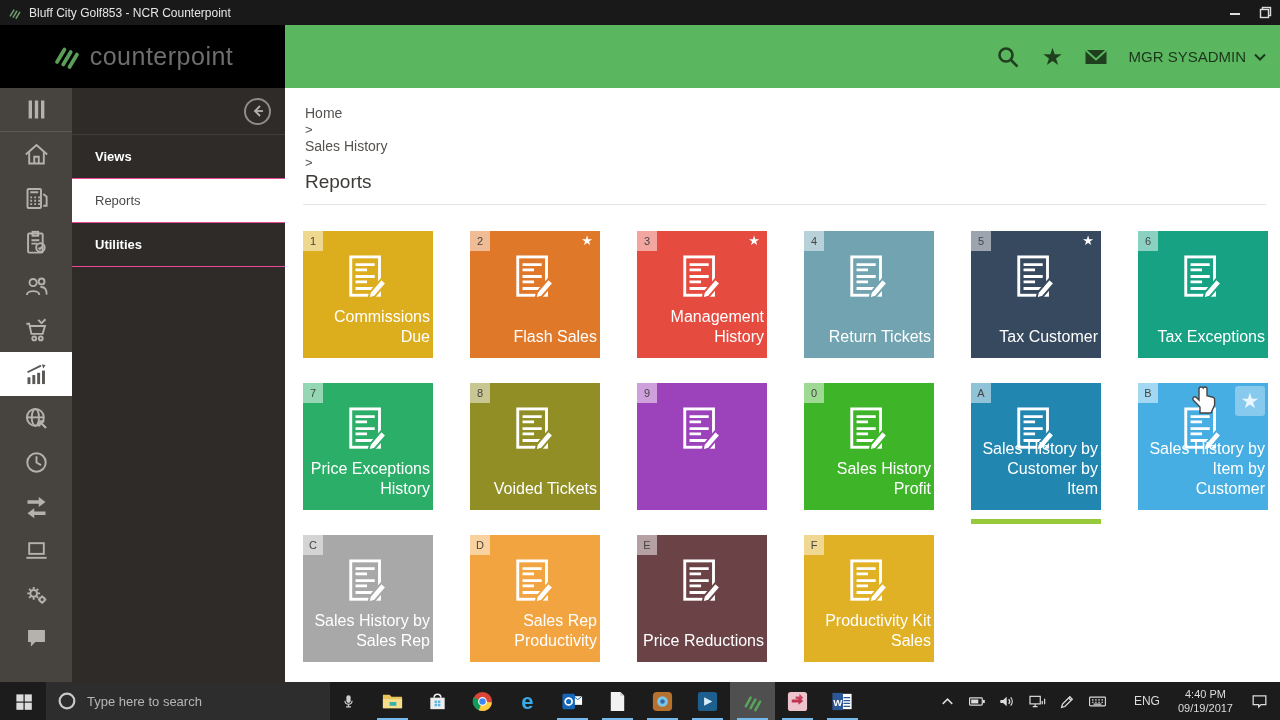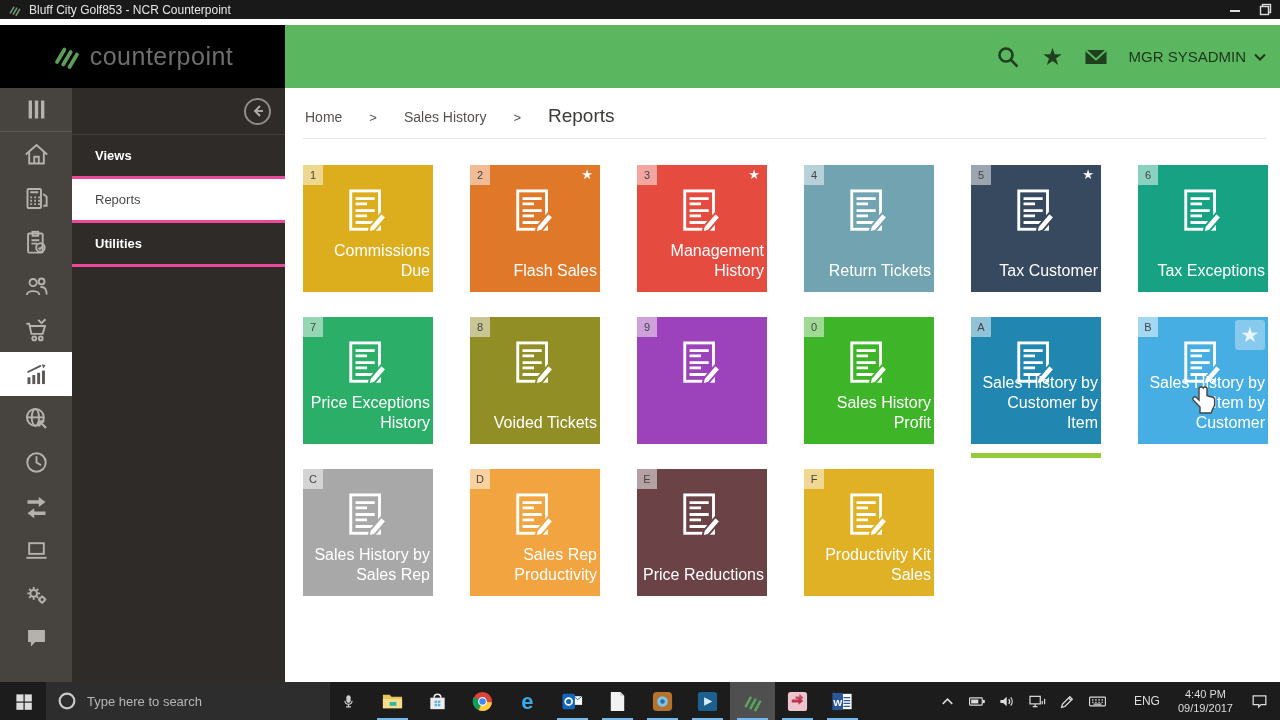--- a/index.html
+++ b/index.html
@@ -1,20 +1,20 @@
 <!DOCTYPE html>
 <html><head>
 <meta charset="utf-8">
 <style>
   * { box-sizing: border-box; margin: 0; padding: 0; }
   html,body { width:1280px; height:720px; overflow:hidden; }
   body { font-family:"Liberation Sans", sans-serif; background:#fff; position:relative; }
 
   
-  .titlebar { position:absolute; top:0; left:0; width:1280px; height:19px; background:#191919;
+  .titlebar { position:absolute; top:0; left:0; width:1280px; height:25px; background:#191919;
     display:flex; align-items:center; padding-left:8px; color:#e6e6e6; font-size:12px; }
   .titlebar .tb-logo { width:14px; height:14px; margin-right:7px; }
   .titlebar .win-controls { margin-left:auto; display:flex; }
   .win-btn { width:30px; height:25px; display:flex; align-items:center; justify-content:center; }
 
   
   .app-header { position:absolute; top:25px; left:0; width:1280px; height:63px; background:#5bb75f; }
   .logo-box { position:absolute; top:0; left:0; width:285px; height:63px; background:#000000;
     display:flex; align-items:center; justify-content:center; }
   .logo-box .logo-hash { width:30px; height:30px; margin-right:8px; }
@@ -31,26 +31,26 @@
   .rail-item.active { background:#fff; }
   .rail-icon { width:27px; height:27px; display:block; }
 
   
   .side-menu { position:absolute; top:88px; left:72px; width:213px; height:594px; background:#2e2b29; }
   .sm-top { height:47px; display:flex; align-items:center; justify-content:flex-end; padding-right:14px;
     border-bottom:1px solid #413e3b; }
   .back-btn { width:27px; height:27px; border:2px solid #8f8d8a; border-radius:50%;
     display:flex; align-items:center; justify-content:center; }
   .sm-item { height:44px; display:flex; align-items:center; padding-left:23px; color:#fff;
-    font-size:13px; font-weight:bold; border-bottom:3px solid #ec4899; }
+    font-size:13px; font-weight:bold; border-bottom:1px solid #ec4899; }
   .sm-item.active { background:#fff; color:#4a4a4a; font-weight:normal; }
 
   
   .main { position:absolute; top:88px; left:285px; width:995px; height:594px; background:#fff; }
-  .breadcrumb { padding:17px 0 0 20px; display:flex; align-items:baseline; gap:27px; }
+  .breadcrumb { padding:17px 0 0 20px; display:flex; align-items:baseline; gap:1px;flex-direction:column; }
   .crumb { font-size:14px; color:#55524e; }
   .crumb-sep { font-size:13px; color:#55524e; }
   .crumb.last { font-size:19px; color:#3c3a37; }
   .bc-line { margin:11px 14px 0 18px; border-bottom:1px solid #e4e4e4; }
 
   
   .tile-grid { margin:26px 0 0 18px; width:965px; display:flex; flex-wrap:wrap;
     column-gap:37px; row-gap:25px; }
   .tile { width:130px; height:127px; position:relative; color:#fff; cursor:default; }
   .tile-badge { position:absolute; top:0; left:0; width:20px; height:20px;

